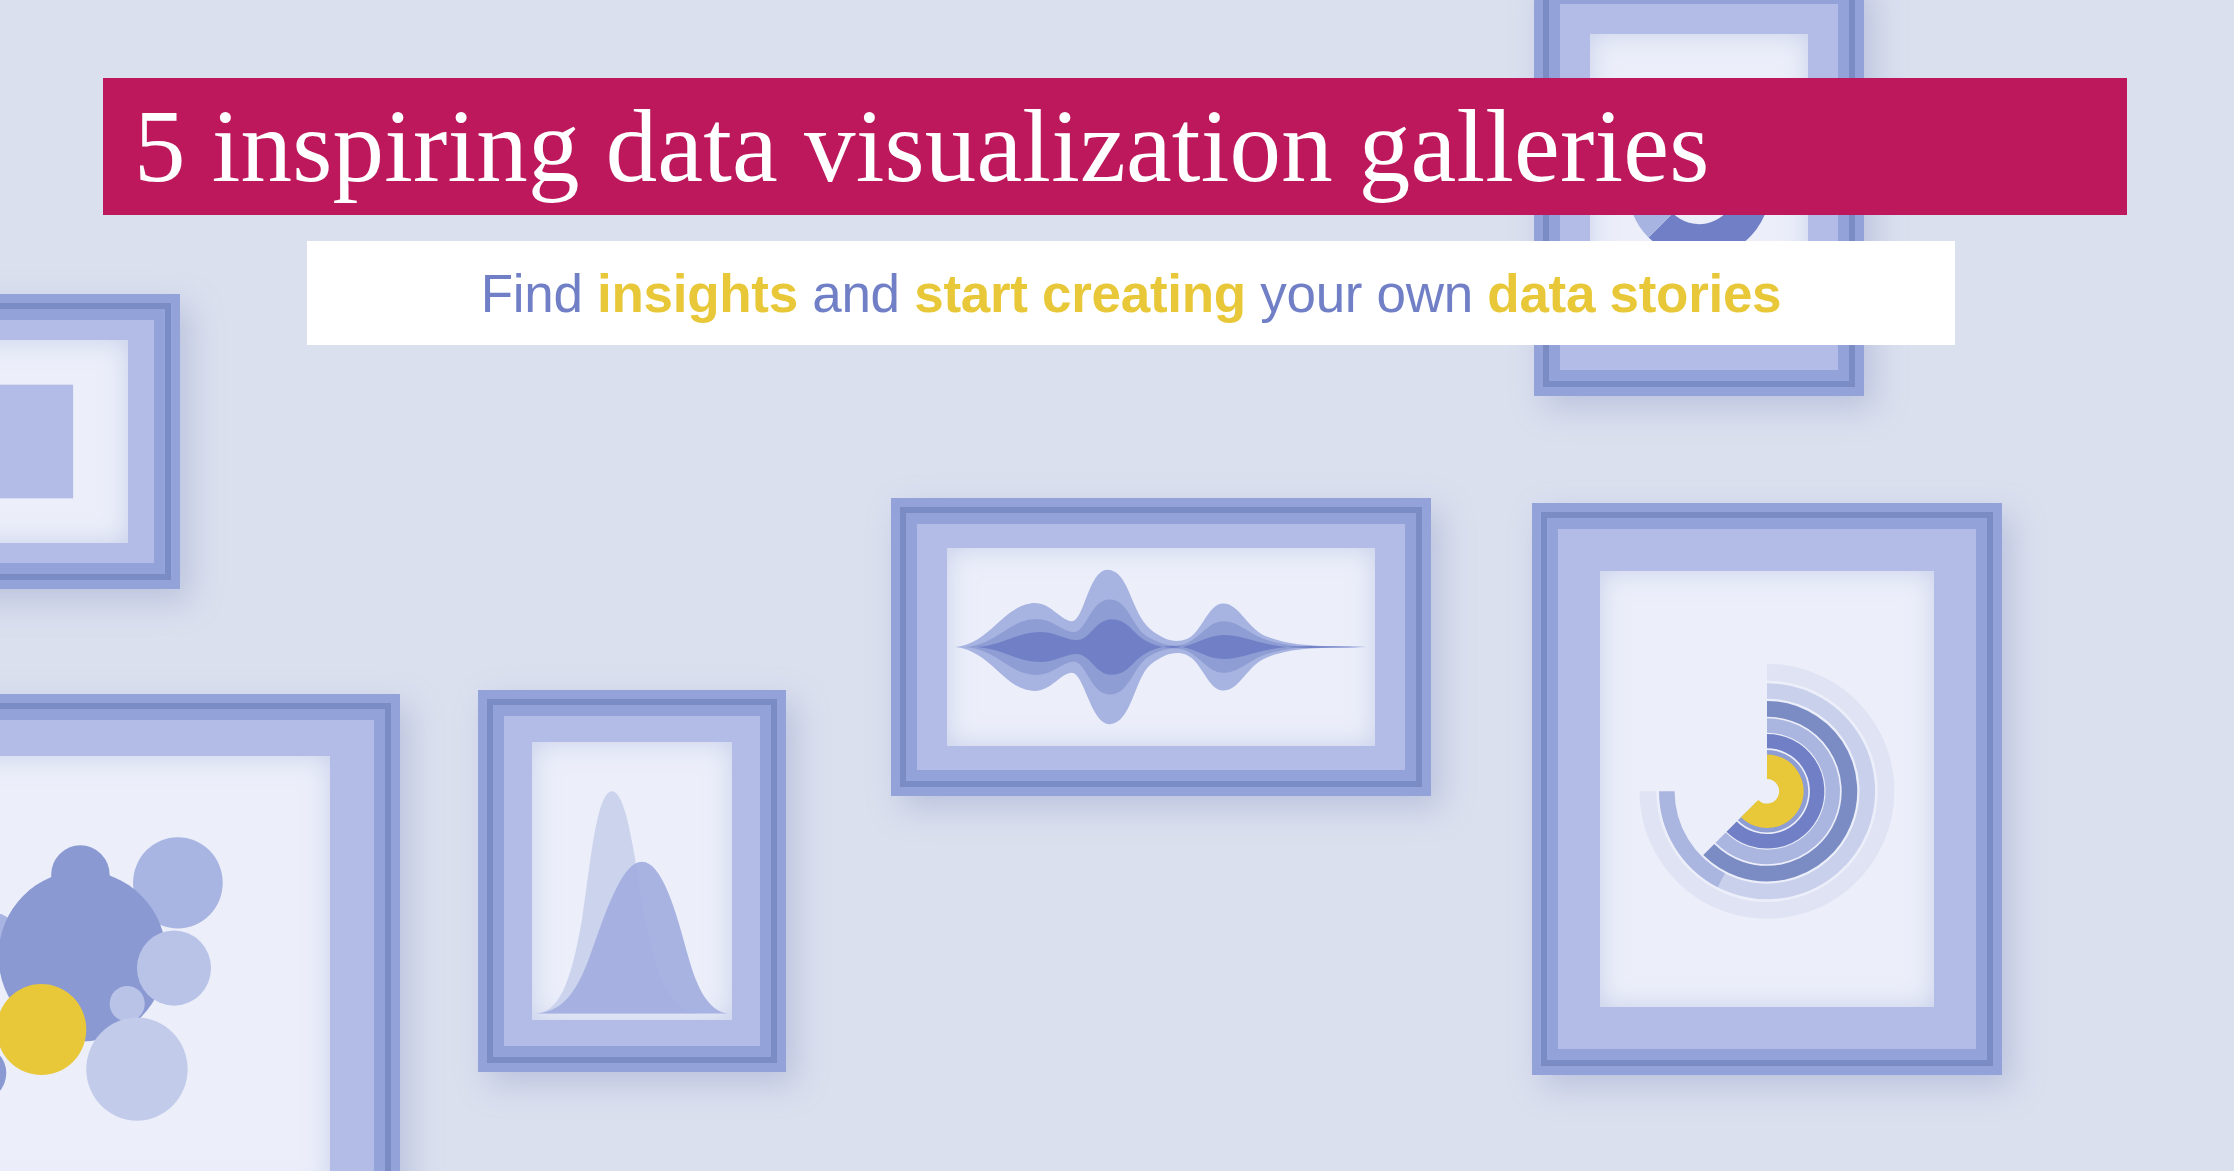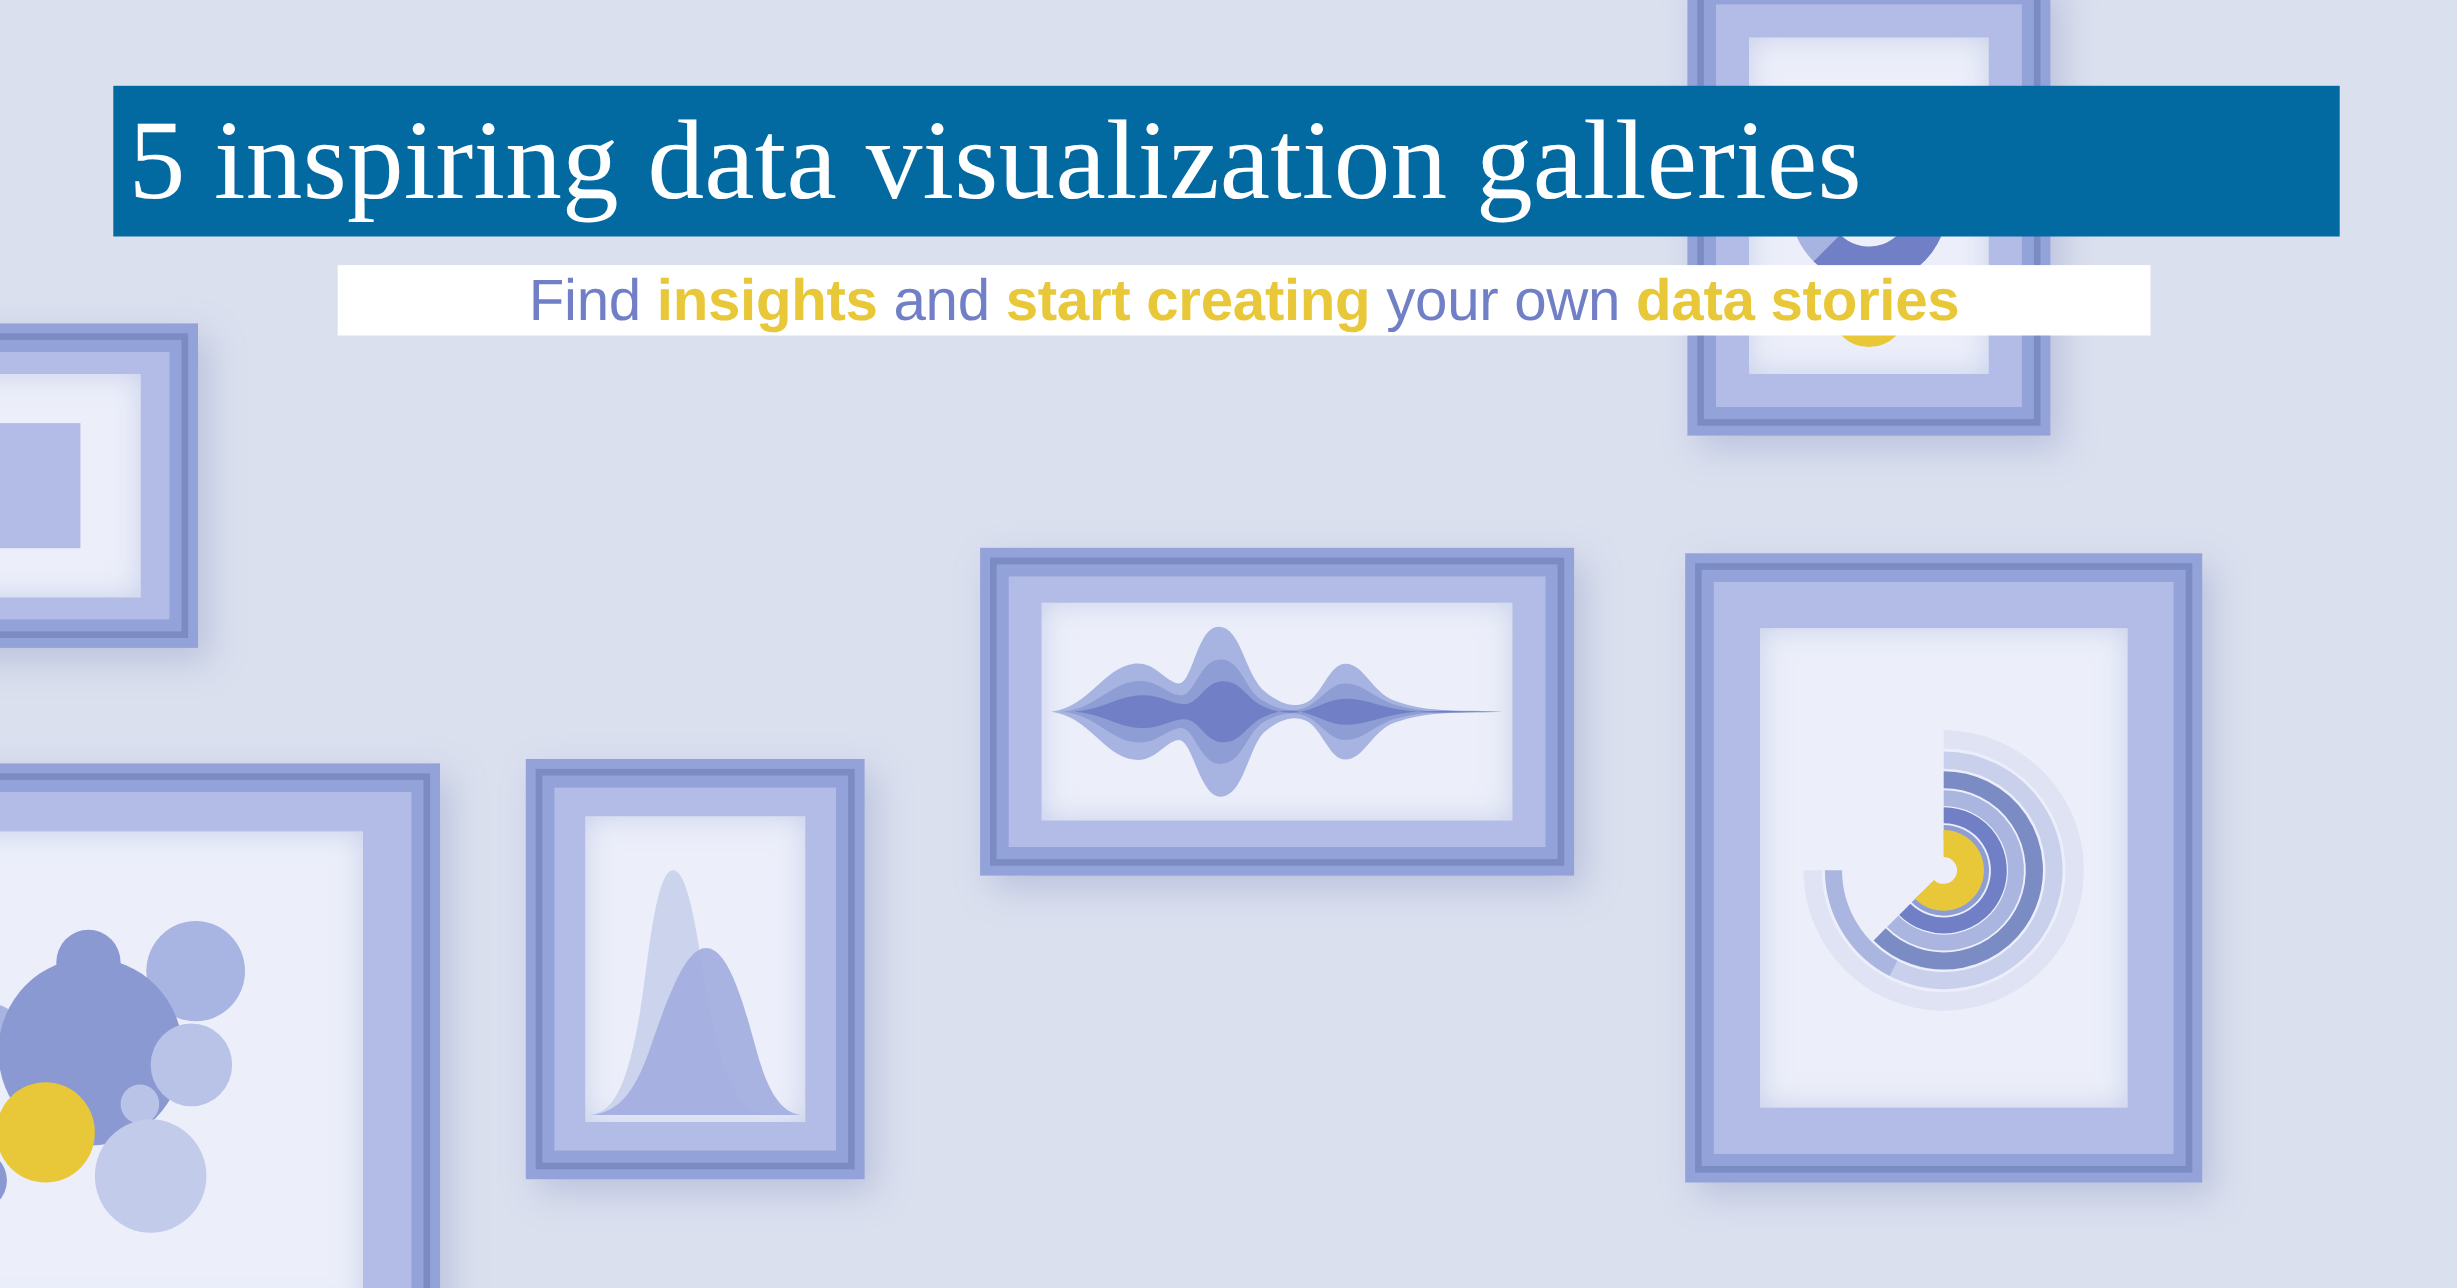--- a/index.html
+++ b/index.html
@@ -18,32 +18,32 @@
   .f-outer  { position:absolute; inset:0;    background:#93a2d8; }
   .f-mid    { position:absolute; inset:9px;  background:#7b8cc4; }
   .f-inner  { position:absolute; inset:15px; background:#93a2d8; }
   .f-mat    { position:absolute; inset:26px; background:#b2bce6; }
   .f-canvas { position:absolute; background:#eceffa;
               box-shadow: inset 0 0 26px rgba(170,182,220,0.55); }
 
   
   #title-band {
     position:absolute; left:103px; top:78px; width:2024px; height:137px;
-    background:#0369a1; z-index:40;
-    display:flex; align-items:center; padding-left:14px;
+    background:#be185d; z-index:40;
+    display:flex; align-items:center; padding-left:31px;
   }
   #title-text {
     font-family:"Liberation Serif", serif;
     font-size:103px; line-height:1; color:#ffffff; white-space:nowrap;
     letter-spacing:0.2px;
   }
 
   
   #subtitle-band {
-    position:absolute; left:307px; top:241px; width:1648px; height:64px;
+    position:absolute; left:307px; top:241px; width:1648px; height:104px;
     background:#ffffff; z-index:41;
     display:flex; align-items:center; justify-content:center;
   }
   #subtitle-text {
     font-size:53px; color:#7180c6; white-space:nowrap; letter-spacing:-0.3px;
   }
   #subtitle-text .hl { color:#e8c838; font-weight:bold; }
 
   
   

